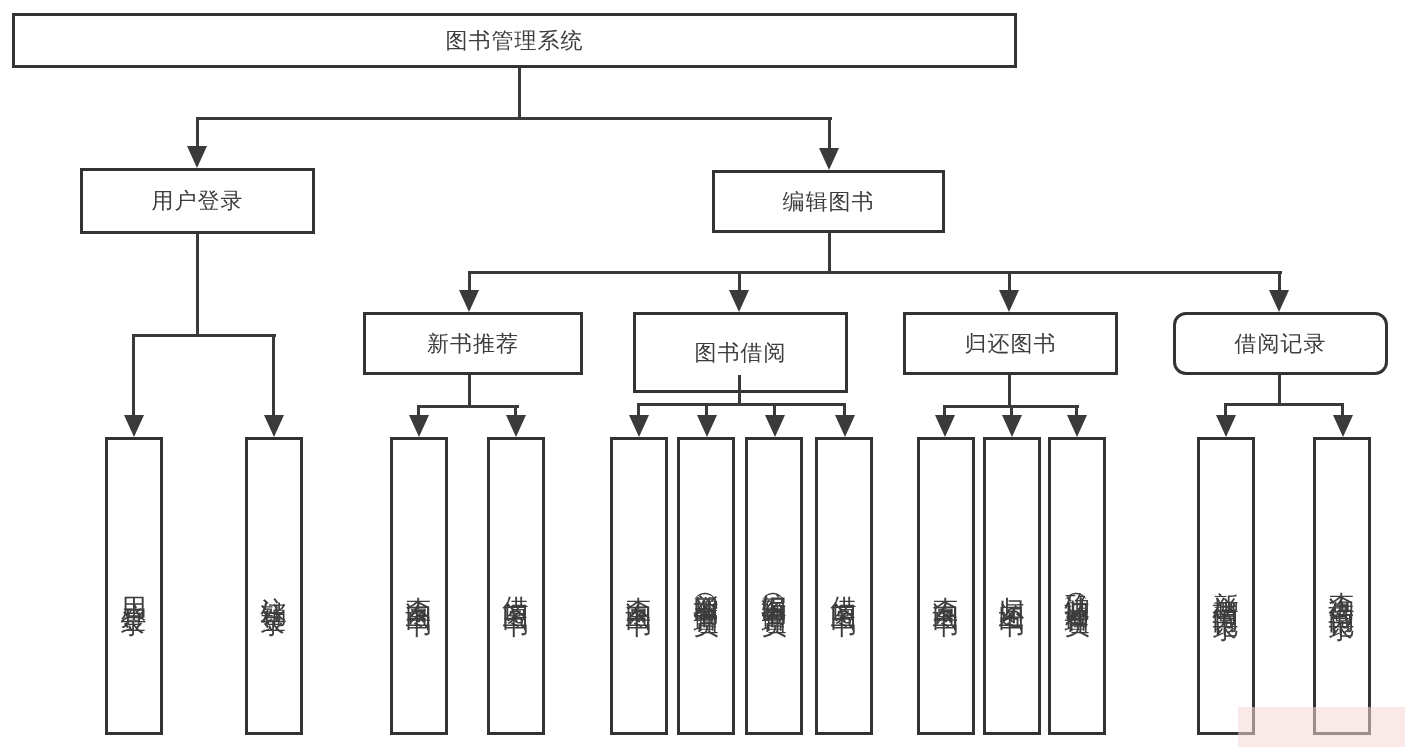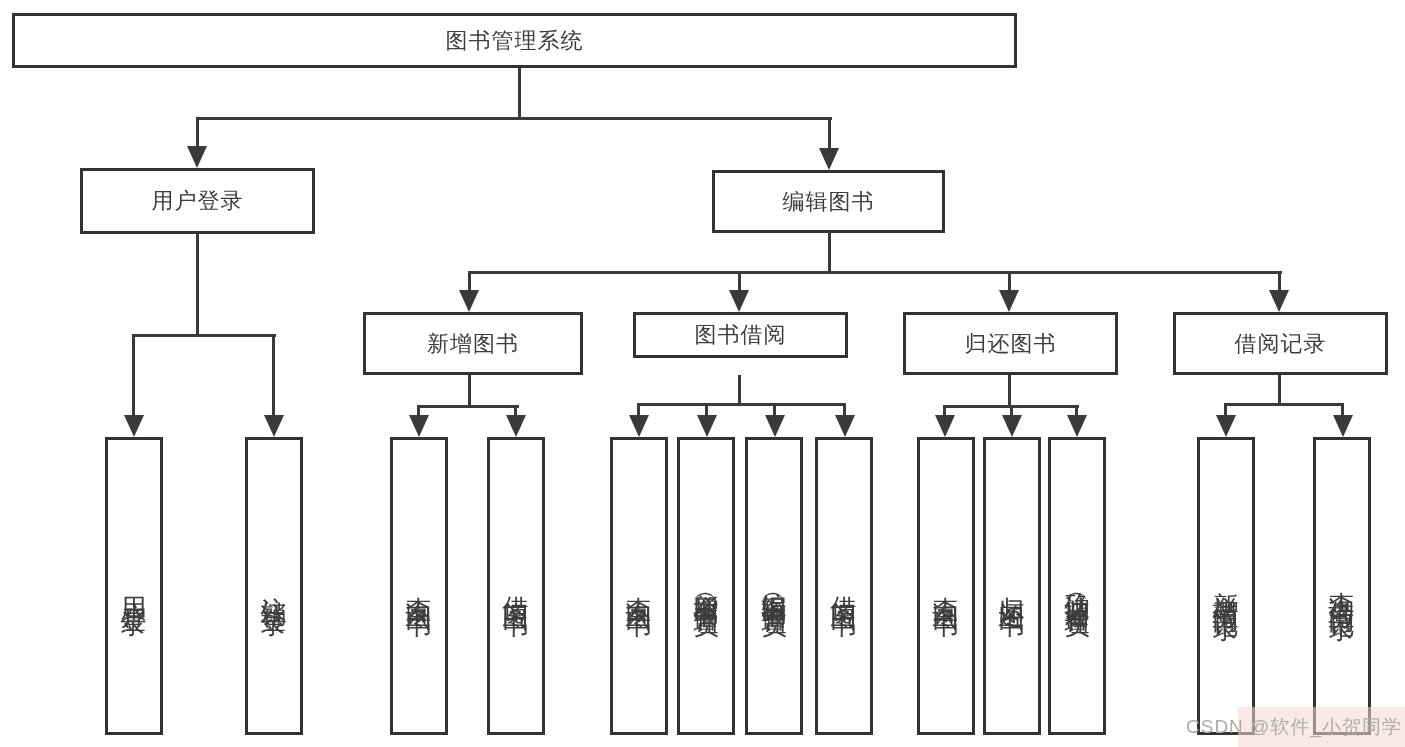--- a/index.html
+++ b/index.html
@@ -113,29 +113,29 @@
   <div class="ln" style="left:468px; top:272px; width:3px; height:18px;"></div>
   <div class="ar" style="left:459px; top:290px;"></div>
   <div class="ln" style="left:738px; top:272px; width:3px; height:18px;"></div>
   <div class="ar" style="left:729px; top:290px;"></div>
   <div class="ln" style="left:1008px; top:272px; width:3px; height:18px;"></div>
   <div class="ar" style="left:999px; top:290px;"></div>
   <div class="ln" style="left:1278px; top:272px; width:3px; height:18px;"></div>
   <div class="ar" style="left:1269px; top:290px;"></div>
 
   <div class="hbox" style="left:363px; top:312px; width:220px; height:63px;">
-    <span>新增图书</span>
-  </div>
-  <div class="hbox" style="left:633px; top:312px; width:215px; height:46px;">
+    <span>新书推荐</span>
+  </div>
+  <div class="hbox" style="left:633px; top:312px; width:215px; height:81px;">
     <span>图书借阅</span>
   </div>
   <div class="hbox" style="left:903px; top:312px; width:215px; height:63px;">
     <span>归还图书</span>
   </div>
-  <div class="hbox" style="left:1173px; top:312px; width:215px; height:63px;">
+  <div class="hbox" style="left:1173px; top:312px; width:215px; height:63px;border-radius:13px;">
     <span>借阅记录</span>
   </div>
 
   <div class="ln" style="left:468px; top:375px; width:3px; height:32px;"></div>
   <div class="ln" style="left:417px; top:405px; width:102px; height:3px;"></div>
   <div class="ln" style="left:417px; top:407px; width:3px; height:8px;"></div>
   <div class="ar" style="left:409px; top:415px;"></div>
   <div class="ln" style="left:514px; top:407px; width:3px; height:8px;"></div>
   <div class="ar" style="left:506px; top:415px;"></div>
 
@@ -204,15 +204,14 @@
   </div>
 
   <div class="vbox" style="left:1197px;">
     <span>新增借阅记录</span>
   </div>
   <div class="vbox" style="left:1313px;">
     <span>查询借阅记录</span>
   </div>
 
   <div class="watermark-bg"></div>
-  <div class="watermark">CSDN @软件_小贺同学</div>
 
 </div>
 
 </body></html>

